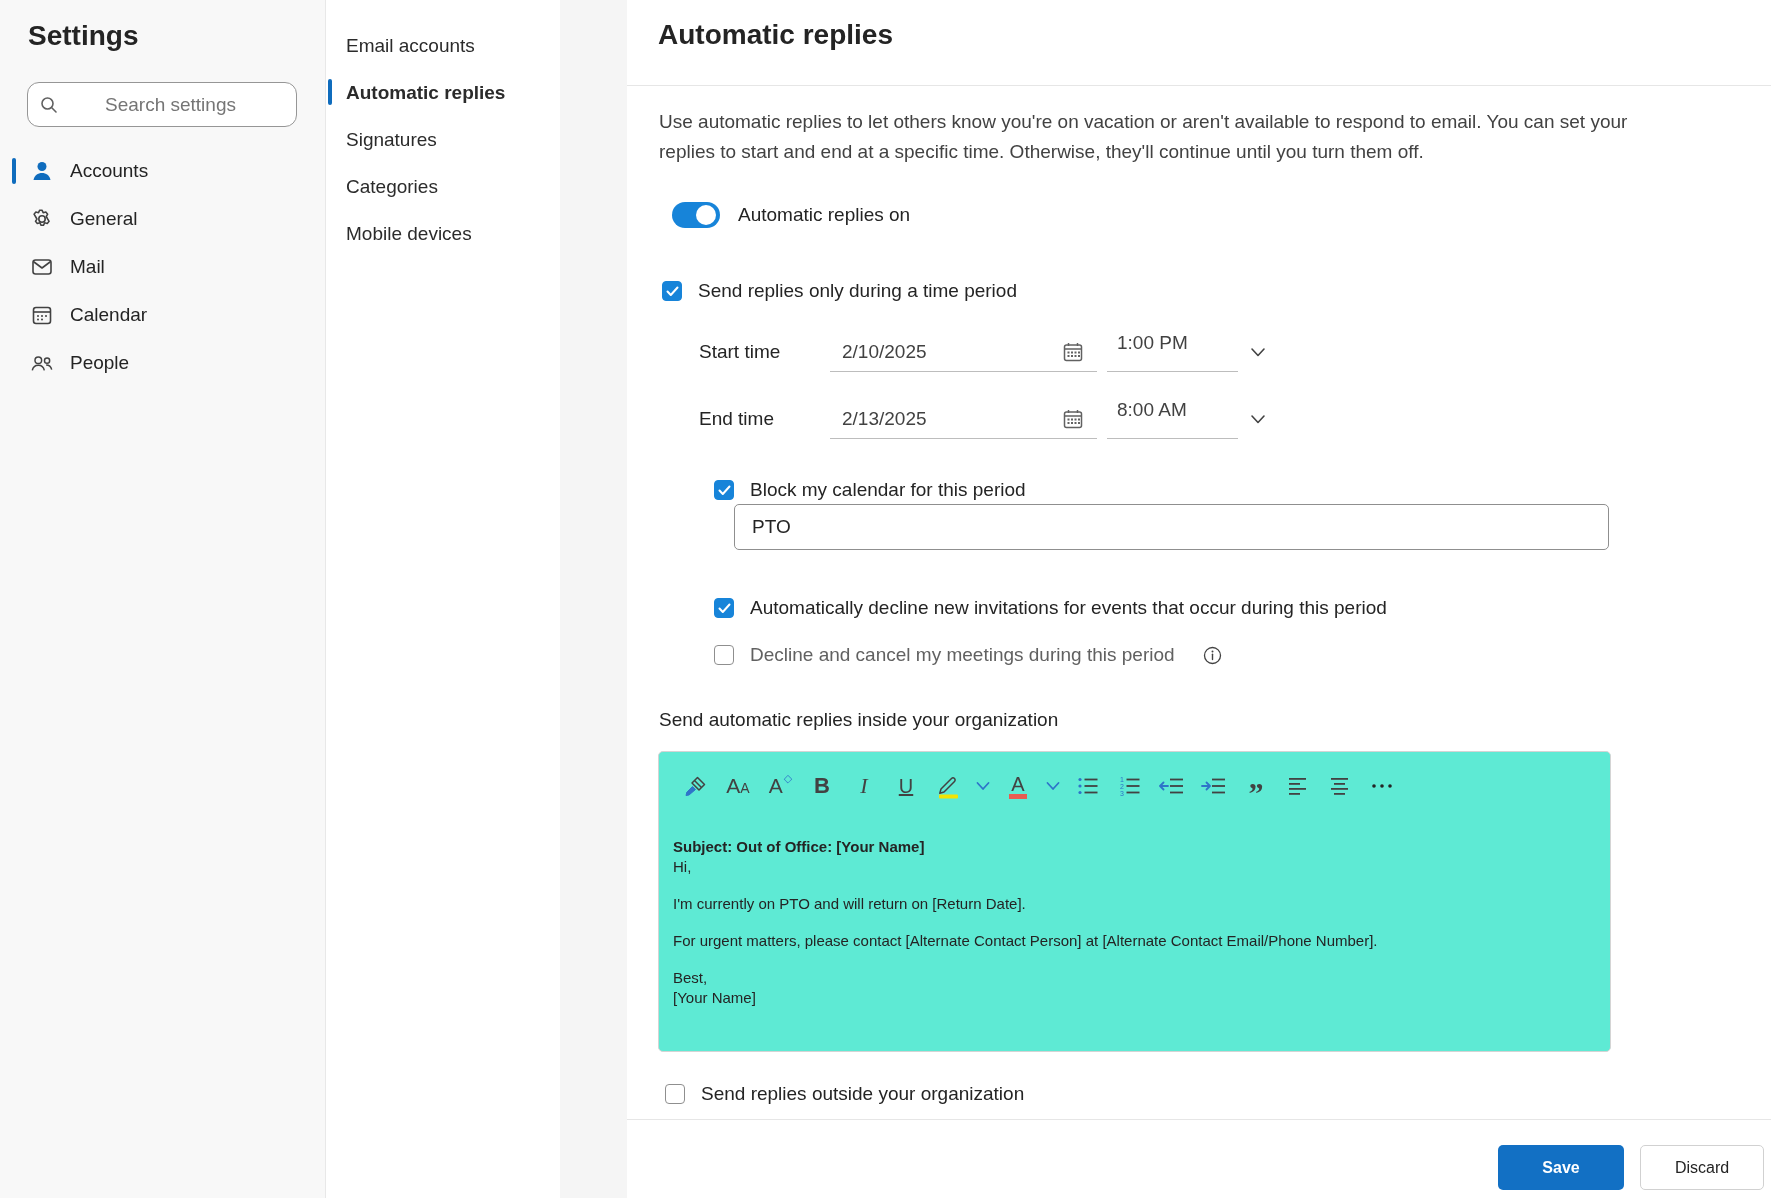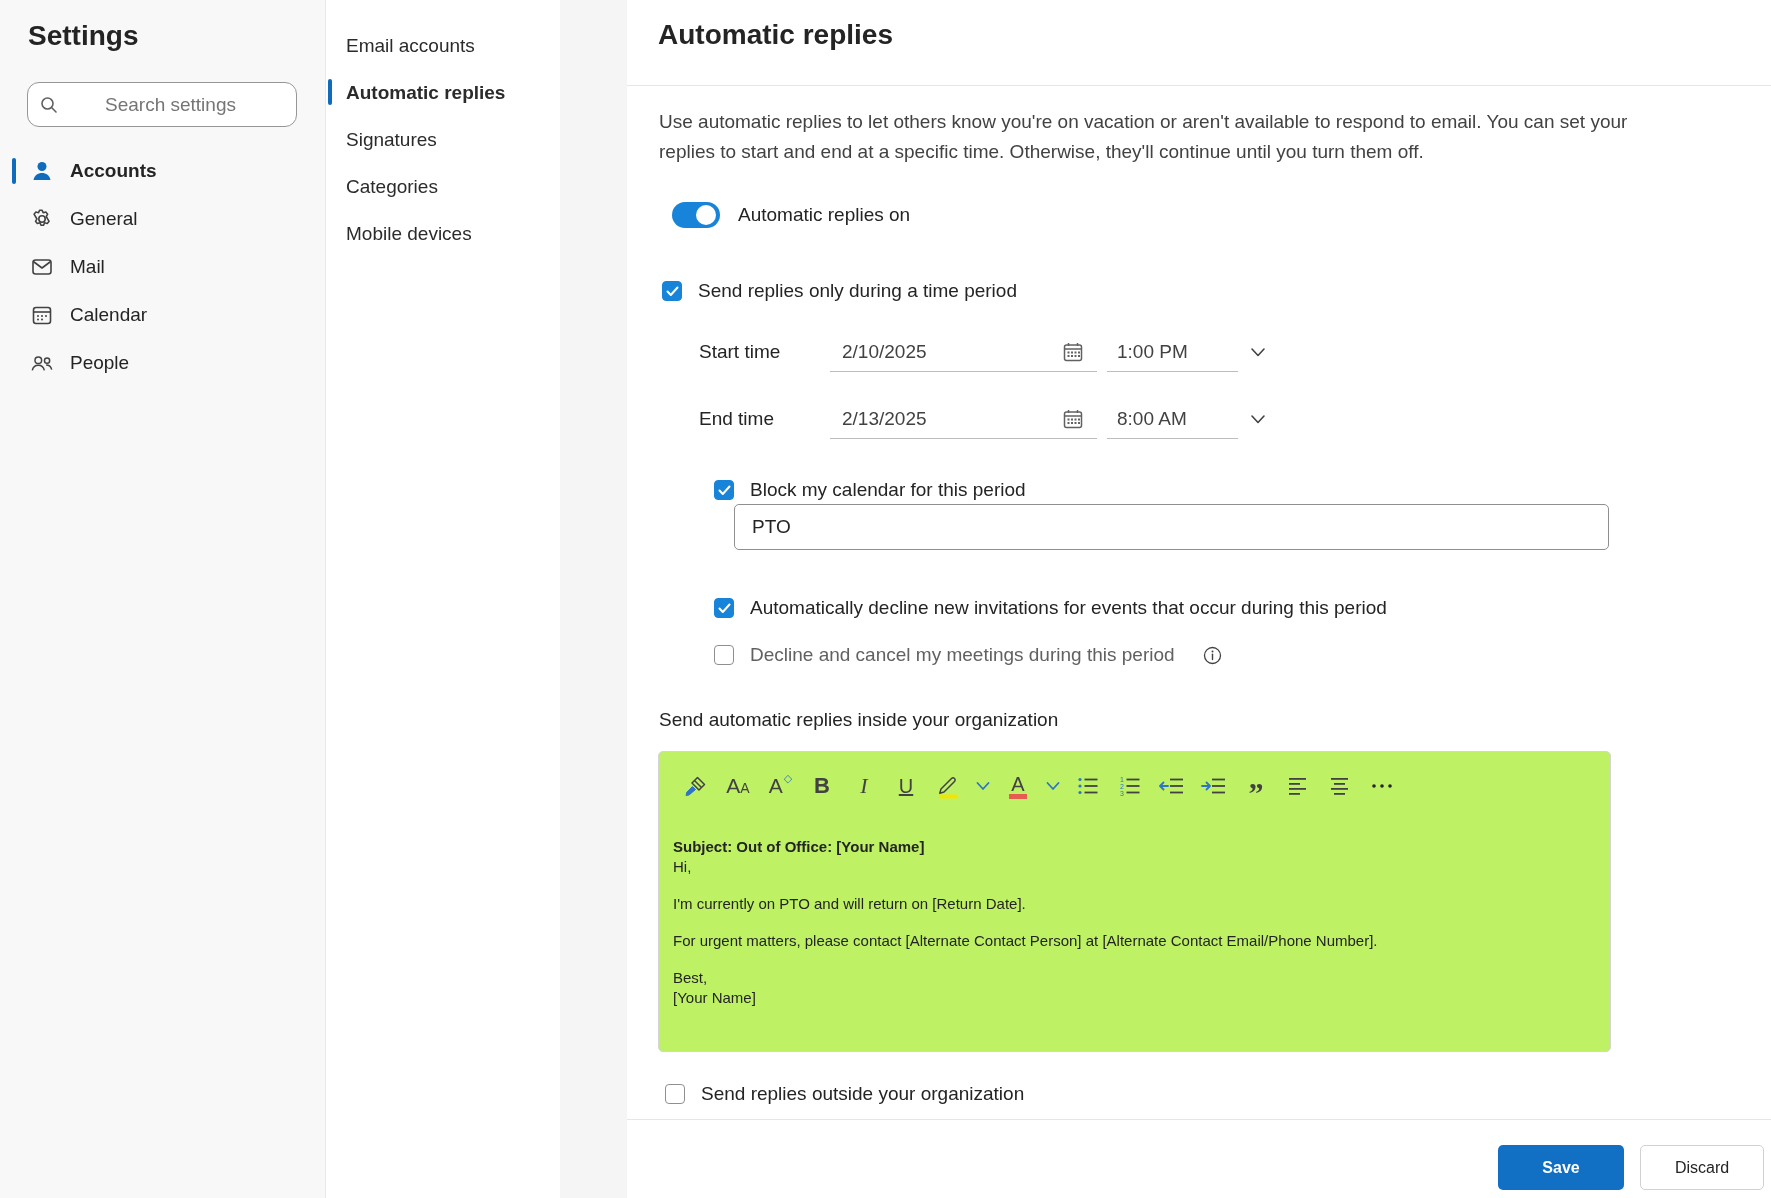--- a/index.html
+++ b/index.html
@@ -18,21 +18,21 @@
   .searchbox { position:absolute; left:27px; top:82px; width:270px; height:45px; background:#fff;
                border:1px solid #969696; border-radius:12px; display:flex; align-items:center; padding:0 12px;gap:37px; }
   .searchbox input { border:none; outline:none; font-size:19px; color:#616161; width:100%;
                font-family:inherit; background:transparent; margin-left:10px; }
   .side-list { position:absolute; left:0; top:147px; width:100%; }
   .side-item { position:relative; height:48px; display:flex; align-items:center; cursor:pointer; }
   .side-item .bar { position:absolute; left:12px; top:11px; width:4px; height:26px; border-radius:2px; background:transparent; }
   .side-item.active .bar { background:#0f6cbd; }
   .side-item .ico { position:absolute; left:30px; width:24px; height:24px; display:flex; align-items:center; justify-content:center; }
   .side-item .lbl { position:absolute; left:70px; font-size:19px; color:#242424; }
-  .side-item.active .lbl { font-weight:700; }
+  .side-item.active .lbl { font-weight:400; }
 
   
   .nav-list { position:absolute; left:0; top:22px; width:100%; }
   .nav-item { position:relative; height:47px; display:flex; align-items:center; padding-left:20px;
               font-size:19px; color:#2b2b2b; cursor:pointer; }
   .nav-item .bar { position:absolute; left:2px; top:10px; width:4px; height:26px; border-radius:2px; background:transparent; }
   .nav-item.active { font-weight:700; }
   .nav-item.active .bar { background:#0f6cbd; }
 
   
@@ -60,37 +60,37 @@
   .row-autodecline { left:87px; top:597px; }
   .row-declinecancel { left:87px; top:644px; }
   .row-outside { left:38px; top:1083px; }
 
   .time-label { position:absolute; left:72px; font-size:19px; color:#242424; }
   .tl-start { top:341px; } .tl-end { top:408px; }
   .datefield { position:absolute; left:203px; width:267px; height:40px; border-bottom:1px solid #bdbdbd;
                display:flex; align-items:center; padding:0 12px; cursor:text; }
   .datefield .val { font-size:19px; color:#424242; flex:1; }
   .timefield { position:absolute; left:480px; width:131px; height:40px; border-bottom:1px solid #bdbdbd;
-               display:flex; align-items:center; padding-left:10px; cursor:pointer; }
+               display:flex; padding-left:10px; cursor:pointer; }
   .timefield .val { font-size:19px; color:#424242; }
   .chev-btn { position:absolute; left:618px; width:26px; height:26px; display:flex; align-items:center;
               justify-content:center; cursor:pointer; }
   .cv-start { top:339px; } .cv-end { top:406px; }
   .f-start { top:332px; } .f-end { top:399px; }
 
   .pto-input { position:absolute; left:107px; top:504px; width:875px; height:46px;
                border:1px solid #8f8f8f; border-radius:5px; font-size:19px; color:#242424;
                padding:0 17px; font-family:inherit; outline:none; background:#fff; }
 
   .info-btn { margin-left:12px; cursor:pointer; display:flex; align-items:center; }
 
   .section-label { position:absolute; left:32px; top:709px; font-size:19px; color:#242424; }
 
   .editor { position:absolute; left:31px; top:751px; width:953px; height:301px;
-            border:1px solid #d4d4d4; border-radius:5px; background:#bef264; }
+            border:1px solid #d4d4d4; border-radius:5px; background:#5eead4; }
   .toolbar { display:flex; align-items:center; padding:12px 0 0 16px; height:56px; }
   .tb-btn { width:42px; height:40px; display:flex; align-items:center; justify-content:center;
             cursor:pointer; border-radius:4px; color:#424242; position:relative; }
   .tb-btn.narrow { width:28px; }
   .tb-txt { font-size:21px; color:#424242; font-weight:400; }
   .tb-txt b { font-weight:700; font-size:22px; }
   .tb-small { font-size:14px; }
   .tb-italic { font-family:"Liberation Serif",serif; font-style:italic; font-size:22px; }
   .tb-under { text-decoration:underline; font-size:20px; }
   .fs-diamond { color:#2e74c9; font-size:11px; position:relative; top:-8px; left:1px; }

